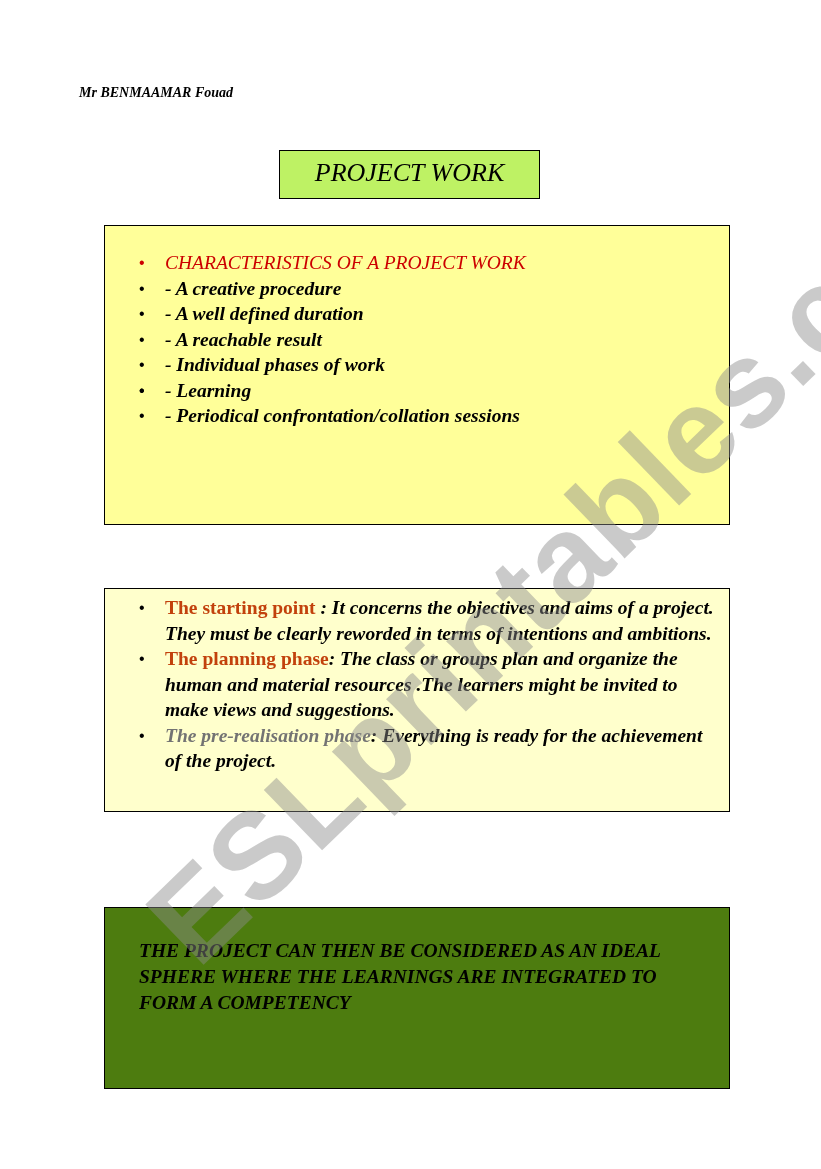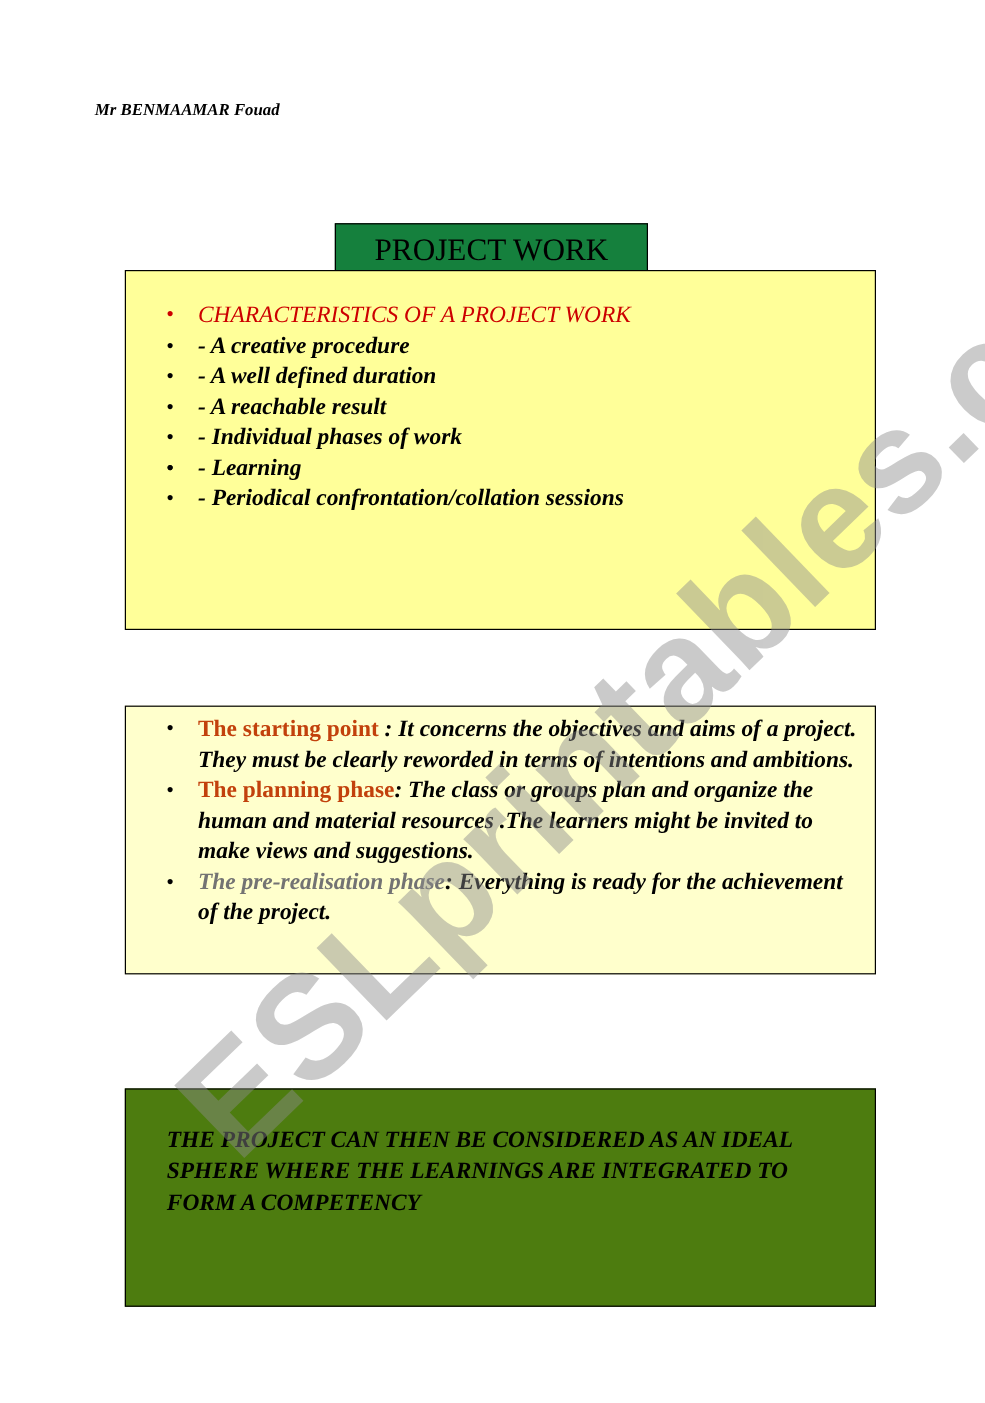--- a/index.html
+++ b/index.html
@@ -23,27 +23,27 @@
       font-weight: bold;
       font-style: italic;
       line-height: 25px;
     }
     .title-box {
       position: absolute;
       left: 279px;
       top: 150px;
       width: 261px;
       height: 49px;
-      background: #15803d;
+      background: #bef264;
       border: 1px solid #000;
       box-sizing: border-box;
       text-align: center;
       font-size: 26px;
+      font-style: italic;
       line-height: 44px;
-      margin-top: 36px;
     }
     .box {
       position: absolute;
       left: 104px;
       width: 626px;
       border: 1px solid #000;
       box-sizing: border-box;
     }
     .box1 {
       top: 225px;

